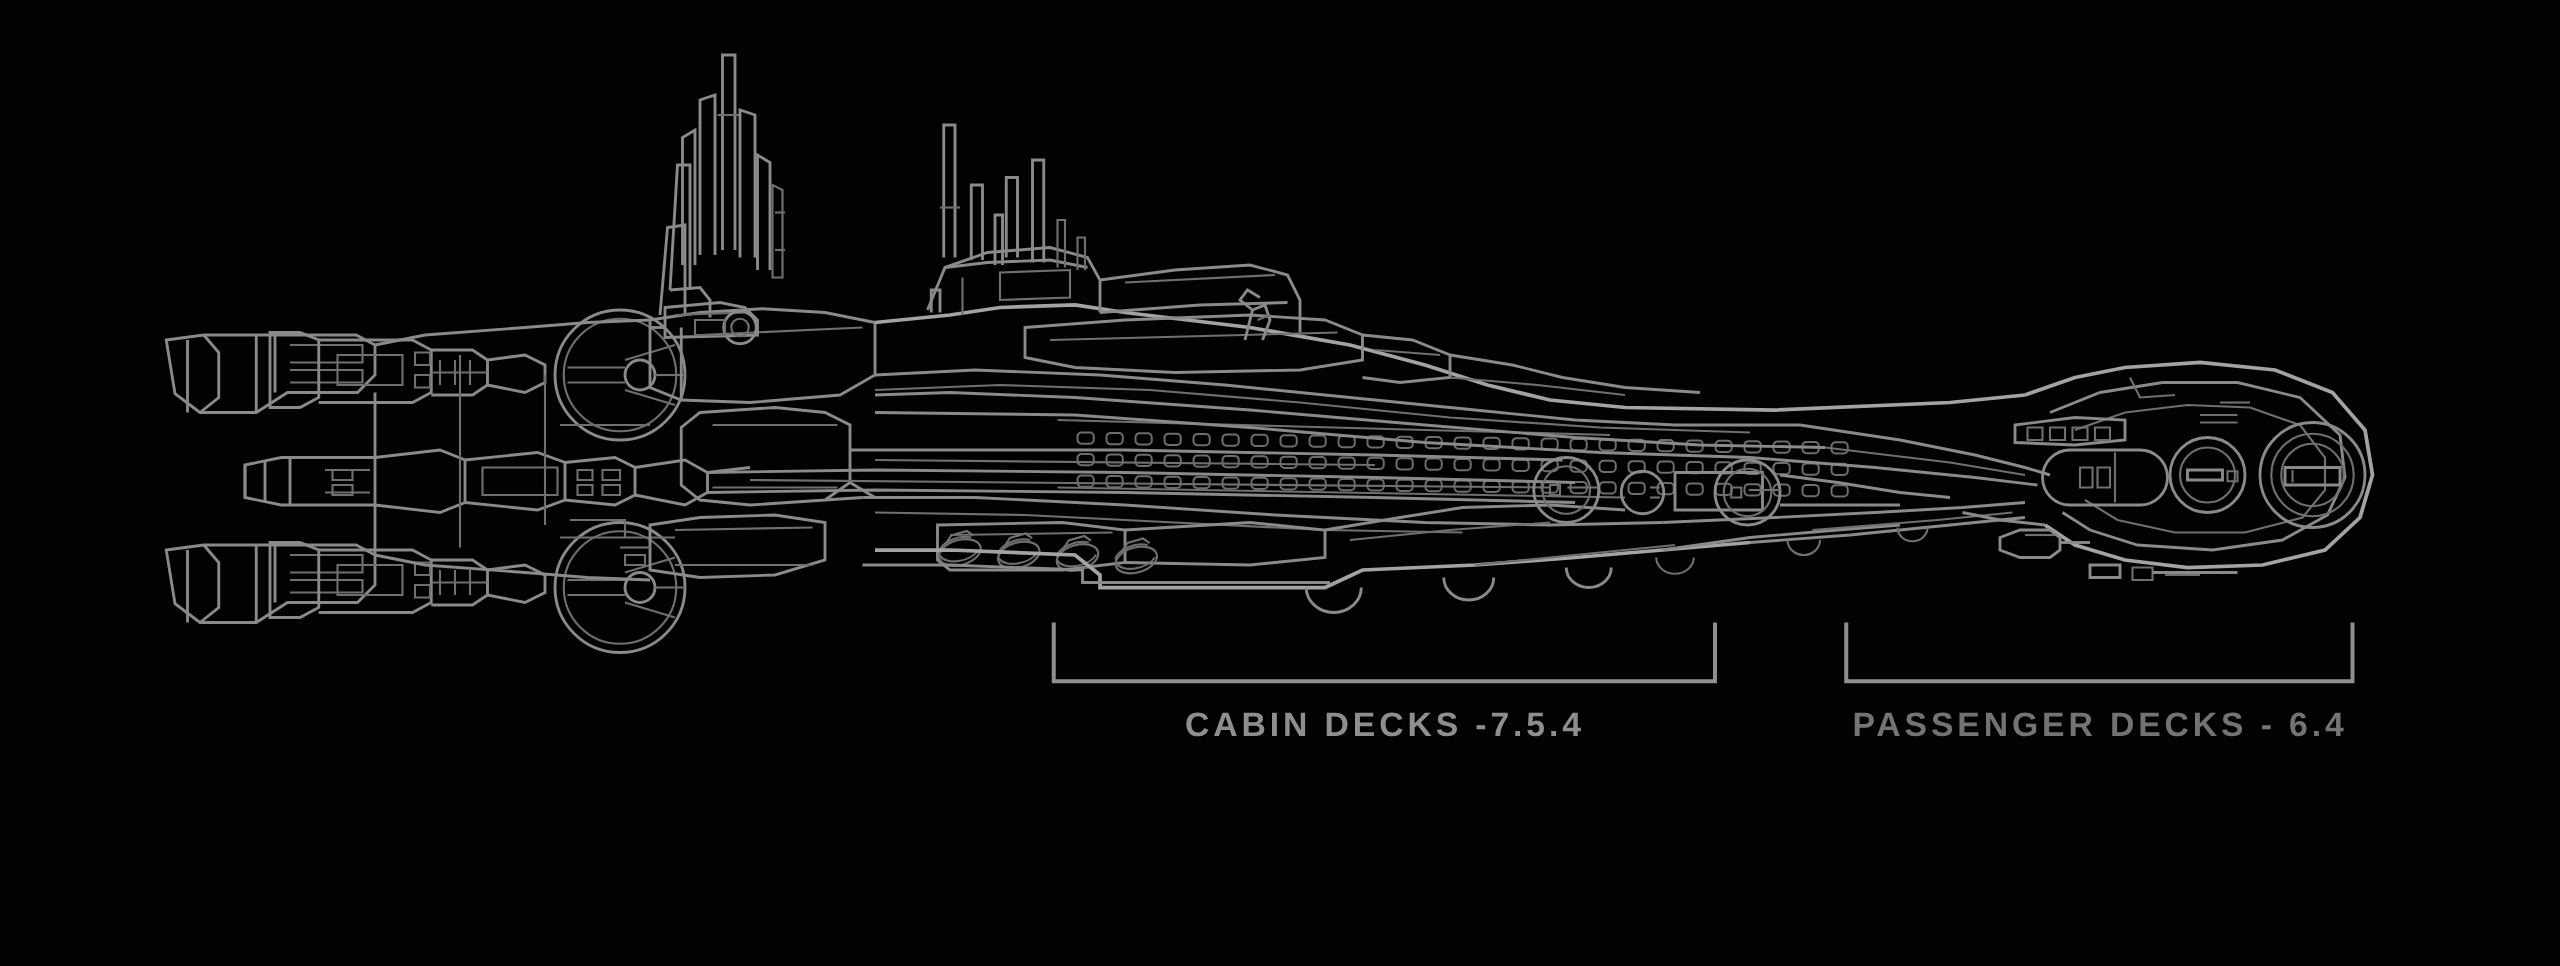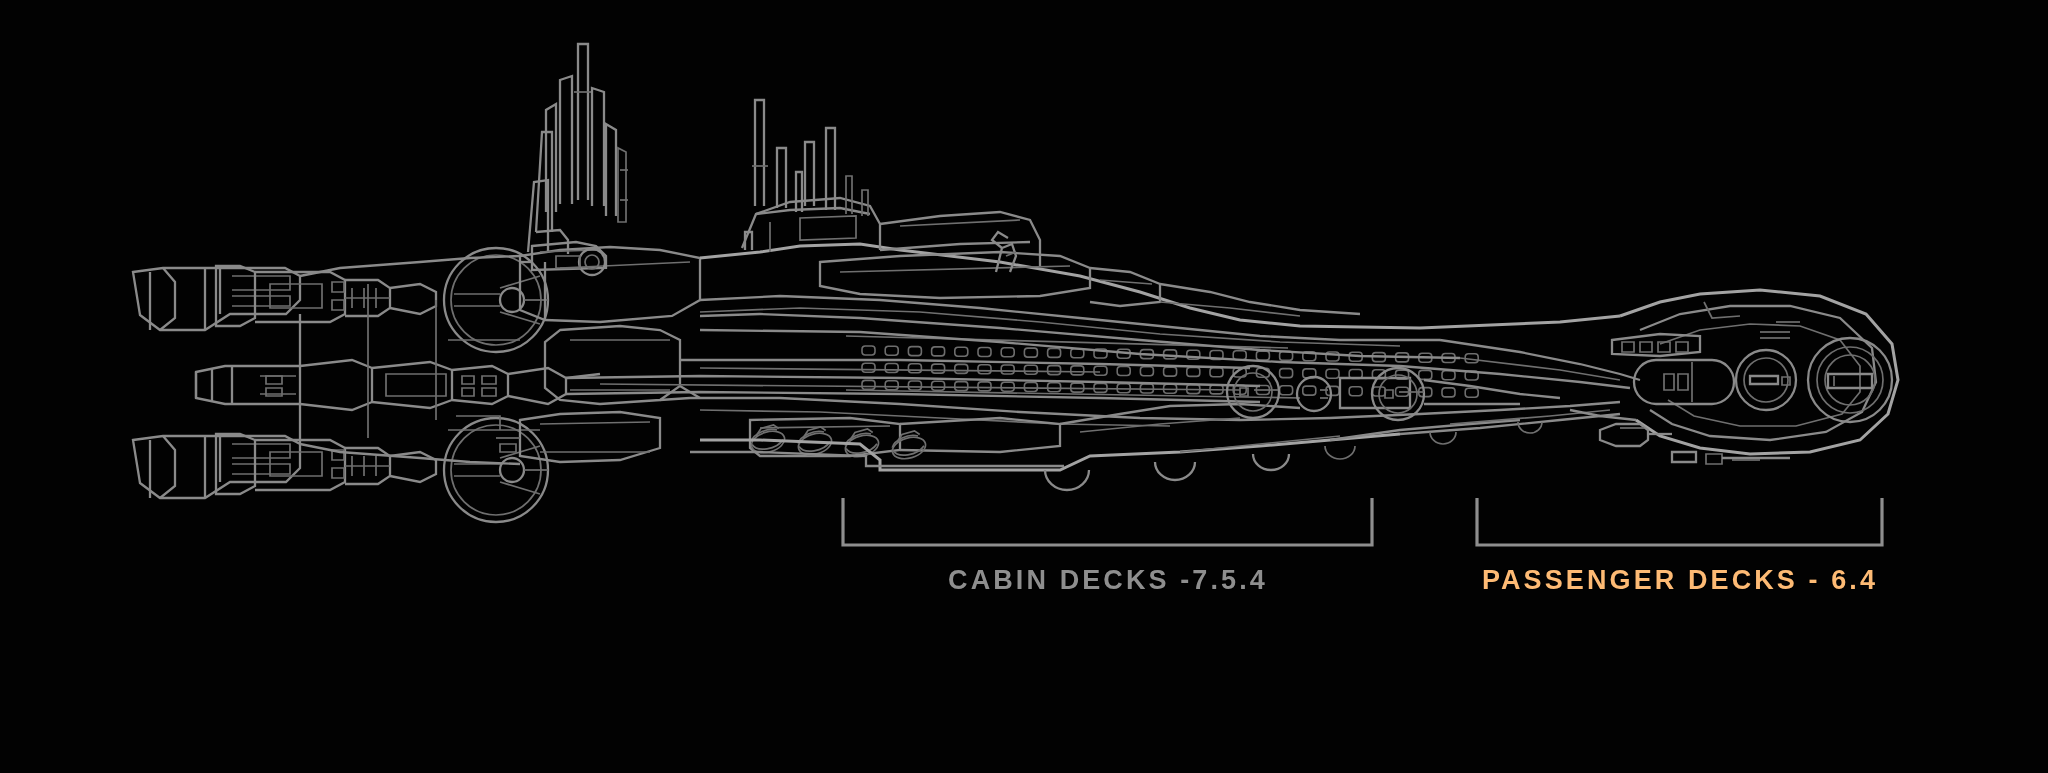--- a/index.html
+++ b/index.html
@@ -489,15 +489,15 @@
     </g>
 
     <g id="brackets">
         <path class="brk" d="M 843,498 L 843,545 L 1372,545 L 1372,498"></path>
         <path class="brk" d="M 1477,498 L 1477,545 L 1882,545 L 1882,498"></path>
       </g>
   </svg>
 
   <div class="lbl" id="lbl-cabin" style="left: 1108px; top: 565px; color: rgb(142, 142, 142);">CABIN DECKS -7.5.4</div>
 
-  <div class="lbl" id="lbl-passenger" style="left: 1680px; top: 565px; color: #fdba74;">PASSENGER DECKS - 6.4</div>
+  <div class="lbl" id="lbl-passenger" style="left: 1680px; top: 565px; color: #737373;">PASSENGER DECKS - 6.4</div>
 
 </div>
 
 </body></html>

